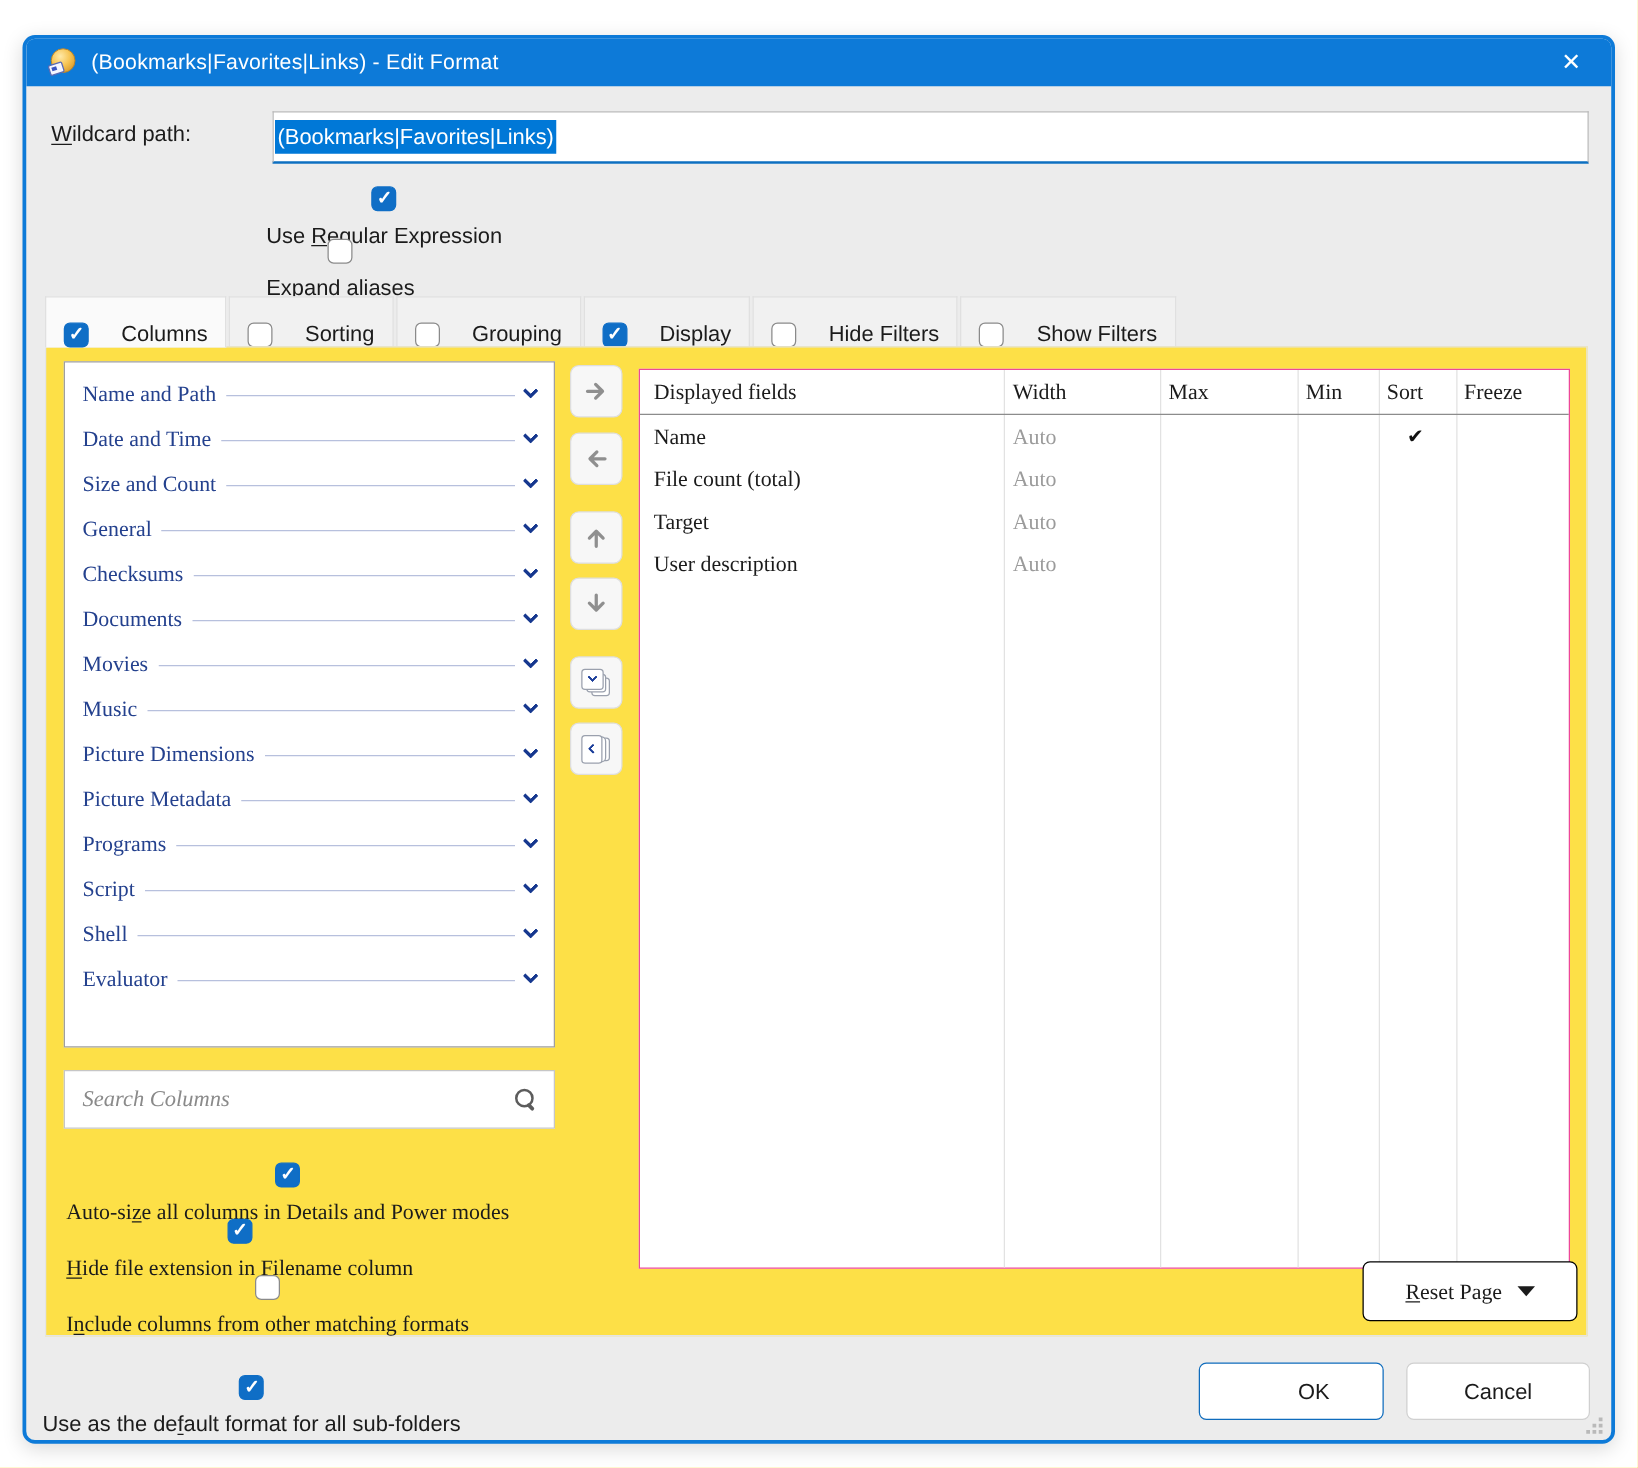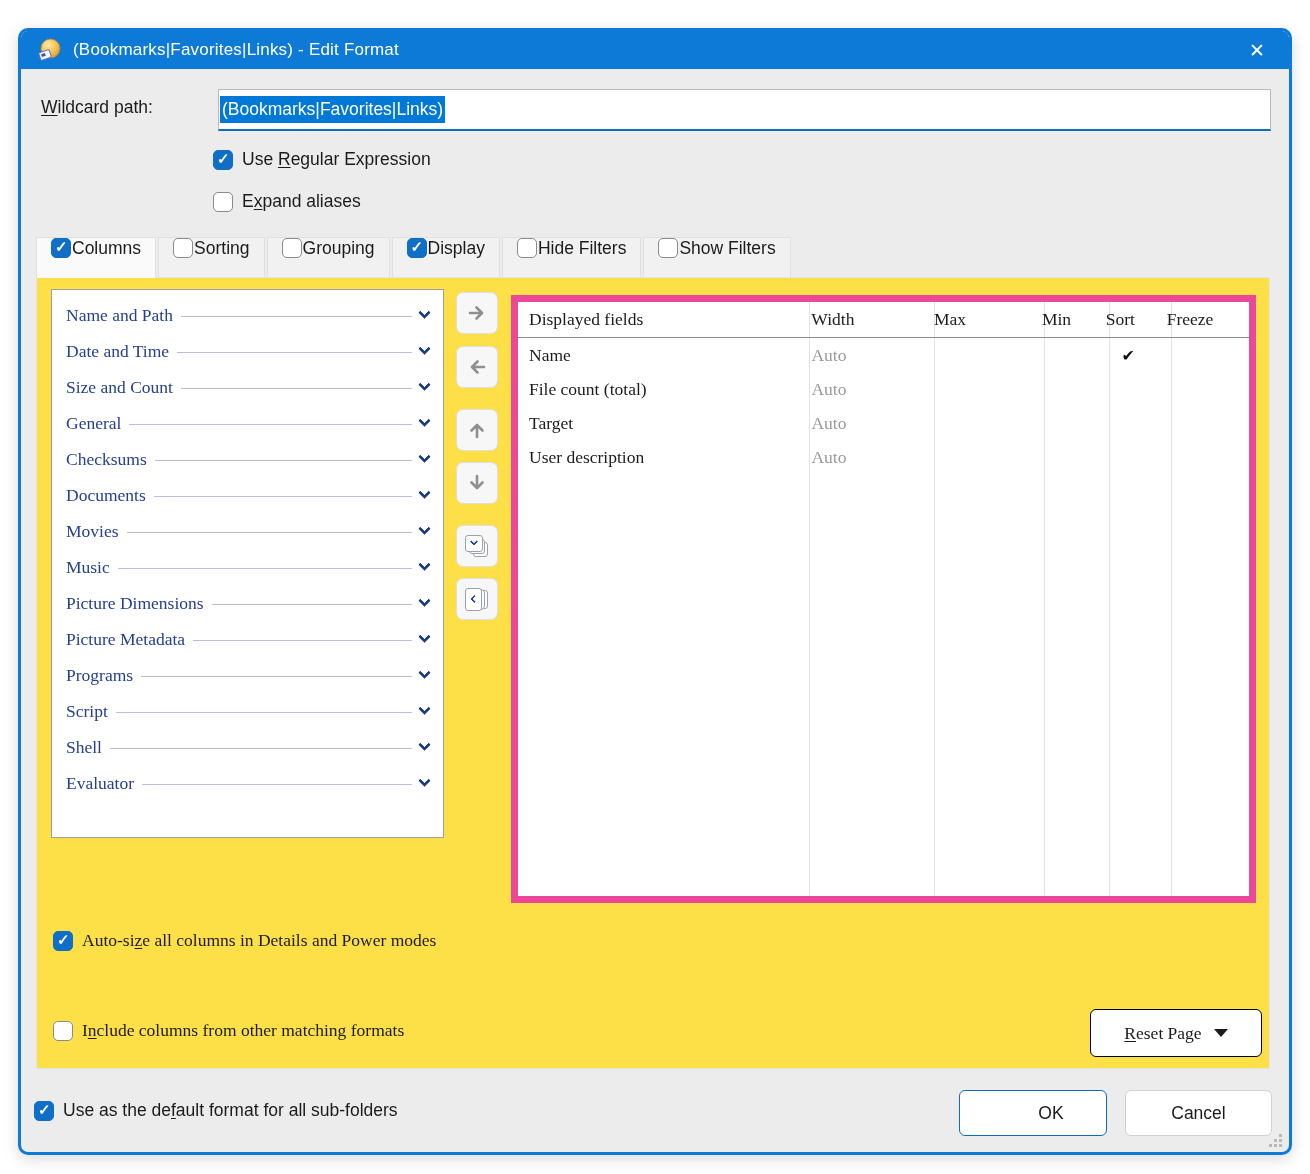--- a/index.html
+++ b/index.html
@@ -28,25 +28,25 @@
     display:flex; align-items:center; padding-left:1px; font-size:17.5px; }
   .wc-sel { background:#0078d7; color:#fff; padding:3px 2px; }
 
   
   .cb { width:20px; height:20px; border:1px solid #8a8a8a; border-radius:5px;
     background:#fff; display:inline-block; flex:none; position:relative; }
   .cb.checked { background:#0f6ec6; border-color:#0f6ec6; }
   .cb.checked::after { content:"✓"; position:absolute; left:3px; top:-1px;
     color:#fff; font-size:15px; font-weight:bold; }
   .cb-row { position:absolute; display:flex; align-items:center; gap:9px;
-    font-size:17.5px; }
+    font-size:17.5px;flex-direction:column; }
 
   
   .tabstrip { position:absolute; left:15px; top:168px; display:flex; height:41px; }
-  .tab { display:flex; align-items:flex-start; gap:1px; padding:0 14px;
+  .tab { display:flex; align-items:flex-end; gap:26px; padding:0 14px;
     font-size:17.5px; background:#f1f1f1; border:1px solid #e0e0e0;
     border-bottom:none; position:relative; }
   .tab.active { background:#fafafa; z-index:3; }
   .tab + .tab { margin-left:2px; }
 
   .tabpage { position:absolute; left:15px; top:208px; width:1234px; height:792px;
     background:#fde047; border:1px solid #e4e4e4; z-index:2;font-family:Liberation Serif, serif; }
 
   
   .listbox { position:absolute; left:14px; top:11px; width:393px; height:549px;
@@ -89,22 +89,22 @@
   .st-col .s3 { left:16px; top:2px; width:7px; height:19px; border-radius:3px; }
   .st-col .s2 { left:12px; top:1px; width:8px; height:21px; border-radius:4px; }
   .st-col .s1 { left:0; top:0; width:17px; height:23px; display:flex;
     align-items:center; justify-content:center; }
   .chev-sm { width:6px; height:6px; border-right:2.6px solid #1c3e9a;
     border-bottom:2.6px solid #1c3e9a; border-radius:1px; }
   .chev-sm.down { transform:rotate(45deg) translate(-1px,-1px); }
   .chev-sm.left { transform:rotate(135deg) translate(-1px,-1px); }
 
   
-  .ftable { position:absolute; left:474px; top:17px; width:745px; height:608px;
-    background:#fff; border:7px solid #ec4899; }
+  .ftable { position:absolute; left:474px; top:17px; width:745px; height:720px;
+    background:#fff; border:1px solid #ec4899; }
   .vline { position:absolute; top:0; bottom:0; width:1px; background:#e2e2e2; }
   .thead { position:relative; display:flex; height:36px; align-items:center;
     border-bottom:1px solid #8c8c8c; font-size:17.5px; z-index:1; }
   .trow { display:flex; height:34px; align-items:center; font-size:17.5px;
     position:relative; z-index:1; }
   .c-field { width:291px; padding-left:11px; }
   .c-width { width:125px; padding-left:8px; }
   .c-max { width:110px; padding-left:8px; }
   .c-min { width:65px; padding-left:8px; }
   .c-sort { width:62px; text-align:center; padding:0; }
@@ -263,20 +263,24 @@
             <span class="cat-line"></span>
             <span class="chev"></span>
           </div>
         <div class="cat-item">
             <span class="cat-label">Evaluator</span>
             <span class="cat-line"></span>
             <span class="chev"></span>
           </div>
       </div>
 
+      <div class="searchbox">
+        <span class="search-ph">Search Columns</span>
+        <span class="mag"></span>
+      </div>
 
       <div class="sqbtn" style="top:14px;">
         <svg class="arr" width="20" height="20" viewBox="0 0 20 20">
             <path d="M3 10 h11 M9.5 4.5 l5.5 5.5 -5.5 5.5" stroke="#8f8f8f" stroke-width="2.6" fill="none" stroke-linecap="round" stroke-linejoin="round"></path>
           </svg>
       </div>
       <div class="sqbtn" style="top:68px;">
         <svg class="arr rot180" width="20" height="20" viewBox="0 0 20 20">
             <path d="M3 10 h11 M9.5 4.5 l5.5 5.5 -5.5 5.5" stroke="#8f8f8f" stroke-width="2.6" fill="none" stroke-linecap="round" stroke-linejoin="round"></path>
           </svg>
@@ -355,20 +359,24 @@
           <span class="c-min"></span>
           <span class="c-sort"></span>
           <span class="c-freeze"></span>
         </div>
       </div>
 
       <div class="cb-row pg-opt" style="top:652px;">
         <span class="cb checked"></span>
         <span><span>Auto-si</span><u>z</u><span>e all columns in Details and Power modes</span></span>
       </div>
+      <div class="cb-row pg-opt" style="top:697px;">
+        <span class="cb checked"></span>
+        <span><span></span><u>H</u><span>ide file extension in Filename column</span></span>
+      </div>
       <div class="cb-row pg-opt" style="top:742px;">
         <span class="cb"></span>
         <span><span>I</span><u>n</u><span>clude columns from other matching formats</span></span>
       </div>
 
       <div class="resetbtn">
         <span><span></span><u>R</u><span>eset Page</span></span>
         <span class="caret"></span>
       </div>
     </div>

